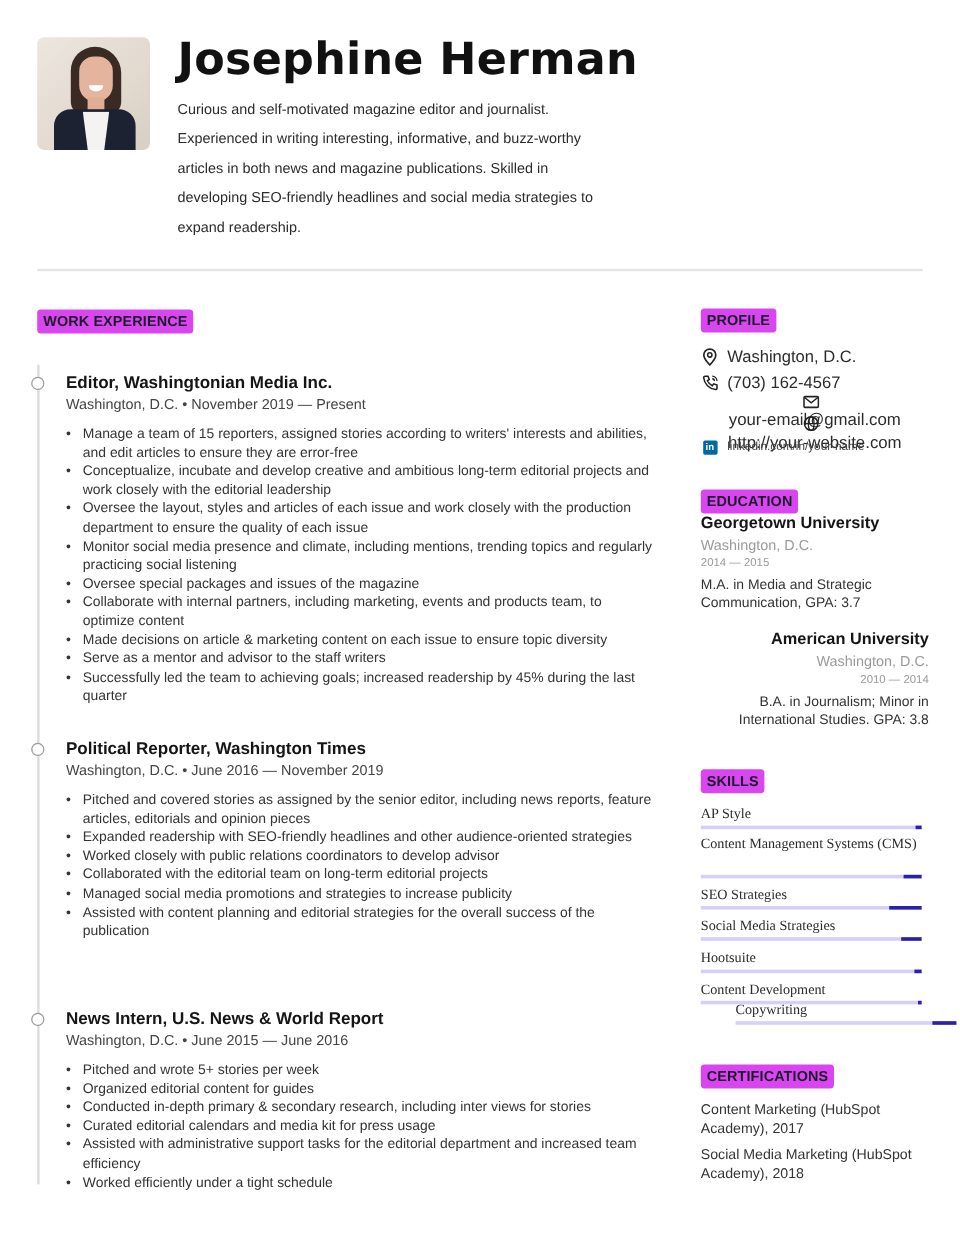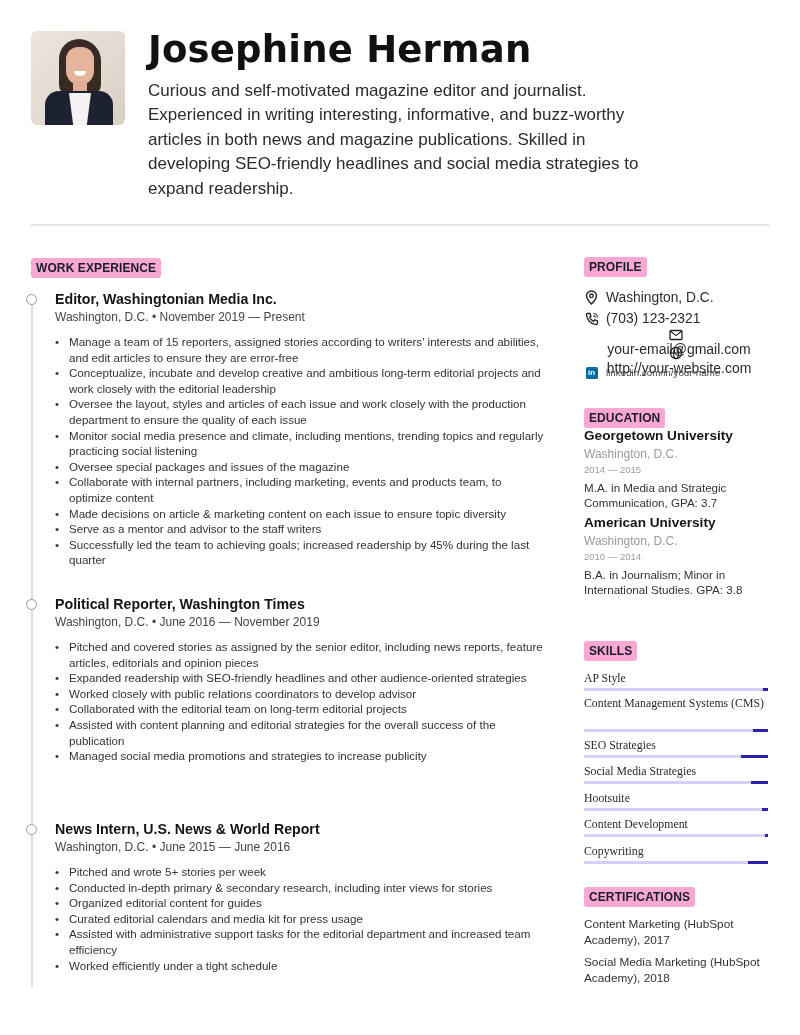--- a/index.html
+++ b/index.html
@@ -19,36 +19,36 @@
   .photo .vest { position: absolute; left: 14px; top: 60px; width: 68px; height: 40px; border-radius: 14px 14px 0 0; background: #1c2231; }
   .photo .shirt { position: absolute; left: 38px; top: 62px; width: 22px; height: 34px; background: #f4f2f2; clip-path: polygon(0 0, 100% 0, 80% 100%, 20% 100%); }
 
   .name {
     position: absolute; left: 148px; top: 28px;
     font-family: "DejaVu Sans", sans-serif; font-weight: bold;
     font-size: 37px; letter-spacing: 0.2px; color: #111;
   }
   .summary {
     position: absolute; left: 148px; top: 79px; width: 560px;
-    font-size: 17px; line-height: 24.4px; color: #2b2b2b;
+    font-size: 12px; line-height: 24.4px; color: #2b2b2b;
     font-family: "Liberation Sans", sans-serif;
   }
   .divider { position: absolute; left: 31px; top: 224px; width: 738px; height: 2px; background: #e6e6e6; }
 
   
   .tag {
-    display: inline-block; background: #f9a8d4; color: #1b1b2b;
+    display: inline-block; background: #d946ef; color: #1b1b2b;
     font-family: "Liberation Sans", sans-serif; font-weight: bold;
     font-size: 12px; padding: 3px 5px 3px 5px; border-radius: 3px; letter-spacing: 0.1px;
   }
 
   
   .left { position: absolute; left: 31px; top: 257px; width: 520px; }
   .timeline { position: absolute; left: 31px; top: 304px; width: 2px; height: 683px; background: #dcdcdc; }
-  .job { position: absolute; left: 55px; width: 490px; }
+  .job { position: absolute; left: 55px; width: 490px; margin-top: 20px; }
   .job .dot {
     position: absolute; left: -29px; top: 3px; width: 11px; height: 11px;
     border-radius: 50%; border: 1.4px solid #9a9a9a; background: #fff;
   }
   .job-title { font-family: "Liberation Sans", sans-serif; font-weight: bold; font-size: 14.2px; color: #151515; }
   .job-meta { font-family: "Liberation Sans", sans-serif; font-size: 12px; color: #444; margin-top: 3px; }
   .bullets { list-style: none; margin-top: 10px; }
   .bullets li {
     position: relative; padding-left: 14px;
     font-family: "Liberation Sans", sans-serif; font-size: 11.6px; line-height: 15.6px; color: #333;
@@ -122,33 +122,33 @@
 
 <div class="job" style="top:596px;">
   <span class="dot"></span>
   <div class="job-title">Political Reporter, Washington Times</div>
   <div class="job-meta">Washington, D.C. • June 2016 — November 2019</div>
   <ul class="bullets">
     <li>Pitched and covered stories as assigned by the senior editor, including news reports, feature articles, editorials and opinion pieces</li>
     <li>Expanded readership with SEO-friendly headlines and other audience-oriented strategies</li>
     <li>Worked closely with public relations coordinators to develop advisor</li>
     <li>Collaborated with the editorial team on long-term editorial projects</li>
+    <li>Managed social media promotions and strategies to increase publicity</li>
     <li>Assisted with content planning and editorial strategies for the overall success of the publication</li>
-    <li>Managed social media promotions and strategies to increase publicity</li>
   </ul>
 </div>
 
 <div class="job" style="top:821px;">
   <span class="dot"></span>
   <div class="job-title">News Intern, U.S. News &amp; World Report</div>
   <div class="job-meta">Washington, D.C. • June 2015 — June 2016</div>
   <ul class="bullets">
     <li>Pitched and wrote 5+ stories per week</li>
+    <li>Organized editorial content for guides</li>
     <li>Conducted in-depth primary &amp; secondary research, including inter views for stories</li>
-    <li>Organized editorial content for guides</li>
     <li>Curated editorial calendars and media kit for press usage</li>
     <li>Assisted with administrative support tasks for the editorial department and increased team efficiency</li>
     <li>Worked efficiently under a tight schedule</li>
   </ul>
 </div>
 
 <div class="right" style="top:257px;">
   <span class="tag">PROFILE</span>
   <div class="contact">
     <div class="row big">
@@ -160,21 +160,21 @@
       </span>
       <span>Washington, D.C.</span>
     </div>
     <div class="row big">
       <span class="ico">
         <svg width="14" height="14" viewBox="0 0 14 14">
             <path d="M2.5 1.5 L5 1.5 L6 4.2 L4.5 5.3 C5.3 7 6.8 8.6 8.6 9.4 L9.7 7.9 L12.5 8.9 L12.5 11.5 C12.5 12.2 11.9 12.7 11.2 12.6 C6 12 2 8 1.4 2.8 C1.3 2.1 1.8 1.5 2.5 1.5 Z" fill="none" stroke="#222" stroke-width="1.3"></path>
             <path d="M8.5 1.5 A4 4 0 0 1 12.5 5.5 M8.5 3.6 A2 2 0 0 1 10.4 5.5" fill="none" stroke="#222" stroke-width="1.1"></path>
           </svg>
       </span>
-      <a style="color:inherit;text-decoration:none;">(703) 123-2321</a>
+      <a style="color:inherit;text-decoration:none;">(703) 162-4567</a>
     </div>
     <div class="row mid">
       <span class="ico">
         <svg width="14" height="12" viewBox="0 0 14 12">
             <rect x="1" y="1.5" width="12" height="9" rx="1" fill="none" stroke="#222" stroke-width="1.3"></rect>
             <path d="M1.5 2.2 L7 6.6 L12.5 2.2" fill="none" stroke="#222" stroke-width="1.2"></path>
           </svg>
       </span>
       <a style="color:inherit;text-decoration:none;">your-email@gmail.com</a>
     </div>
@@ -198,21 +198,21 @@
 </div>
 
 <div class="right" style="top:408px;">
   <span class="tag">EDUCATION</span>
   <div style="">
     <div class="edu-name">Georgetown University</div>
     <div class="edu-loc">Washington, D.C.</div>
     <div class="edu-years">2014 — 2015</div>
     <div class="edu-deg">M.A. in Media and Strategic Communication, GPA: 3.7</div>
   </div>
-  <div style="margin-top:4px;">
+  <div style="margin-top:14px;text-align:right;">
     <div class="edu-name">American University</div>
     <div class="edu-loc">Washington, D.C.</div>
     <div class="edu-years">2010 — 2014</div>
     <div class="edu-deg">B.A. in Journalism; Minor in International Studies. GPA: 3.8</div>
   </div>
 </div>
 
 <div class="right" style="top:641px; height:230px;">
   <span class="tag">SKILLS</span>
 
@@ -245,21 +245,21 @@
     <div class="track" style="top:17px;">
         <div class="fill" style="width: 6px;"></div>
       </div>
   </div>
   <div class="skill" style="top:176px;">
     <div class="label">Content Development</div>
     <div class="track" style="top:17px;">
         <div class="fill" style="width: 3px;"></div>
       </div>
   </div>
-  <div class="skill" style="top:203px;">
+  <div class="skill" style="top:193px;margin-left:29px;">
     <div class="label">Copywriting</div>
     <div class="track" style="top:17px;">
         <div class="fill" style="width: 20px;"></div>
       </div>
   </div>
 </div>
 
 <div class="right" style="top:887px;">
   <span class="tag">CERTIFICATIONS</span>
   <div class="cert" style="margin-top:10px;">Content Marketing (HubSpot Academy), 2017</div>

